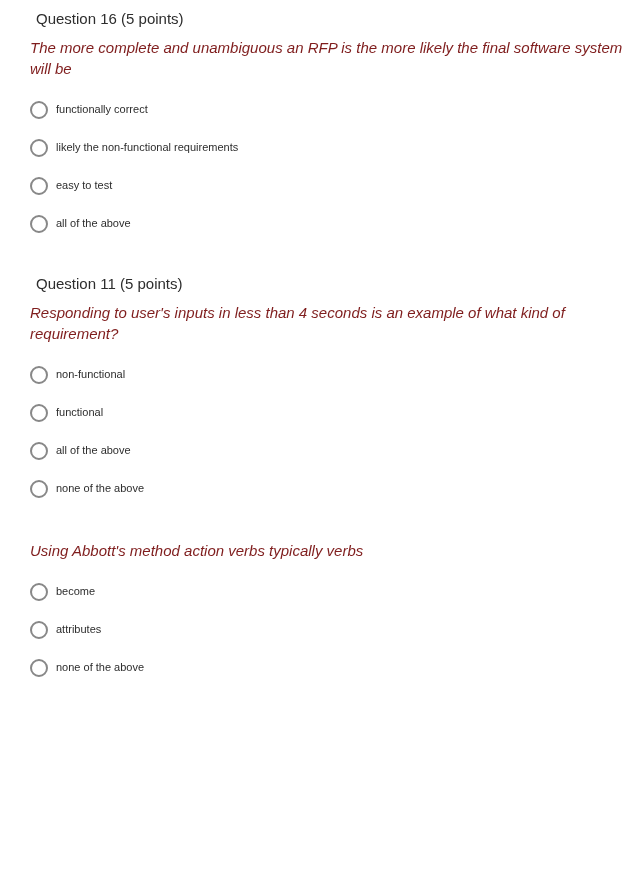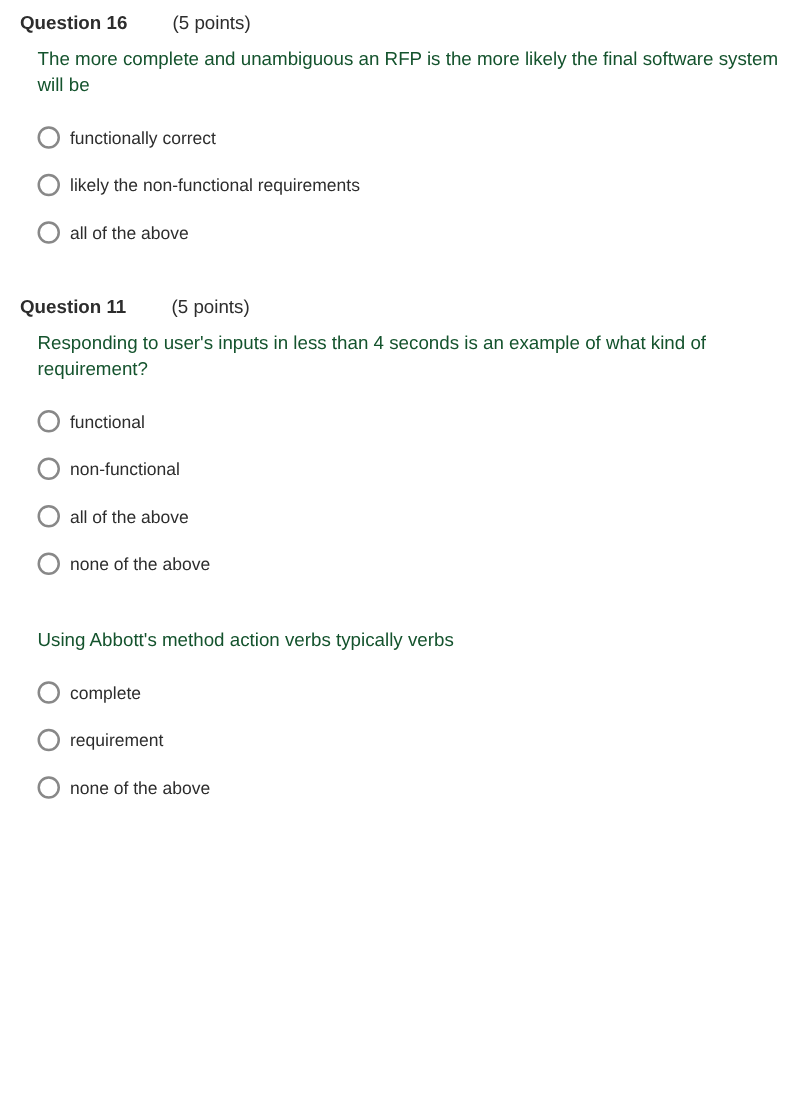--- a/index.html
+++ b/index.html
@@ -16,53 +16,54 @@
     }
     .question-block {
       margin-bottom: 42px;
     }
     .question-header {
       font-size: 15px;
       color: #2d2d2d;
       margin-bottom: 10px;
     }
     .question-number {
-      font-weight: 700;
+      font-weight: 400;
+      margin-left: 20px;
     }
     .question-points {
       font-weight: 400;
-      margin-left: 32px;
     }
     .question-prompt {
       font-size: 15px;
-      color: #14532d;
+      color: #7f1d1d;
       padding-left: 14px;
       line-height: 1.4;
       margin-bottom: 22px;
+      font-style: italic;
     }
     .options {
       padding-left: 14px;
     }
     .option-row {
       display: flex;
       align-items: center;
       margin-bottom: 20px;
       cursor: pointer;
     }
     .radio-circle {
       width: 18px;
       height: 18px;
       border: 2px solid #888;
       border-radius: 50%;
       flex-shrink: 0;
       margin-right: 8px;
       background: #fff;
     }
     .option-label {
-      font-size: 14px;
+      font-size: 11px;
       color: #2d2d2d;
       line-height: 1.2;
     }
   </style>
 </head>
 <body>
 
 <div>
 
   <div class="question-block">
@@ -75,61 +76,65 @@
       <div class="option-row">
         <span class="radio-circle"></span>
         <span class="option-label">functionally correct</span>
       </div>
       <div class="option-row">
         <span class="radio-circle"></span>
         <span class="option-label">likely the non-functional requirements</span>
       </div>
       <div class="option-row">
         <span class="radio-circle"></span>
+        <span class="option-label">easy to test</span>
+      </div>
+      <div class="option-row">
+        <span class="radio-circle"></span>
         <span class="option-label">all of the above</span>
       </div>
     </div>
   </div>
 
   <div class="question-block">
     <div class="question-header">
       <span class="question-number">Question 11</span>
       <span class="question-points">(5 points)</span>
     </div>
     <div class="question-prompt">Responding to user's inputs in less than 4 seconds is an example of what kind of requirement?</div>
     <div class="options">
       <div class="option-row">
         <span class="radio-circle"></span>
-        <span class="option-label">functional</span>
+        <span class="option-label">non-functional</span>
       </div>
       <div class="option-row">
         <span class="radio-circle"></span>
-        <span class="option-label">non-functional</span>
+        <span class="option-label">functional</span>
       </div>
       <div class="option-row">
         <span class="radio-circle"></span>
         <span class="option-label">all of the above</span>
       </div>
       <div class="option-row">
         <span class="radio-circle"></span>
         <span class="option-label">none of the above</span>
       </div>
     </div>
   </div>
 
   <div class="question-block">
     <div class="question-prompt">Using Abbott's method action verbs typically verbs</div>
     <div class="options">
       <div class="option-row">
         <span class="radio-circle"></span>
-        <span class="option-label">complete</span>
+        <span class="option-label">become</span>
       </div>
       <div class="option-row">
         <span class="radio-circle"></span>
-        <span class="option-label">requirement</span>
+        <span class="option-label">attributes</span>
       </div>
       <div class="option-row">
         <span class="radio-circle"></span>
         <span class="option-label">none of the above</span>
       </div>
     </div>
   </div>
 
 </div>
 

